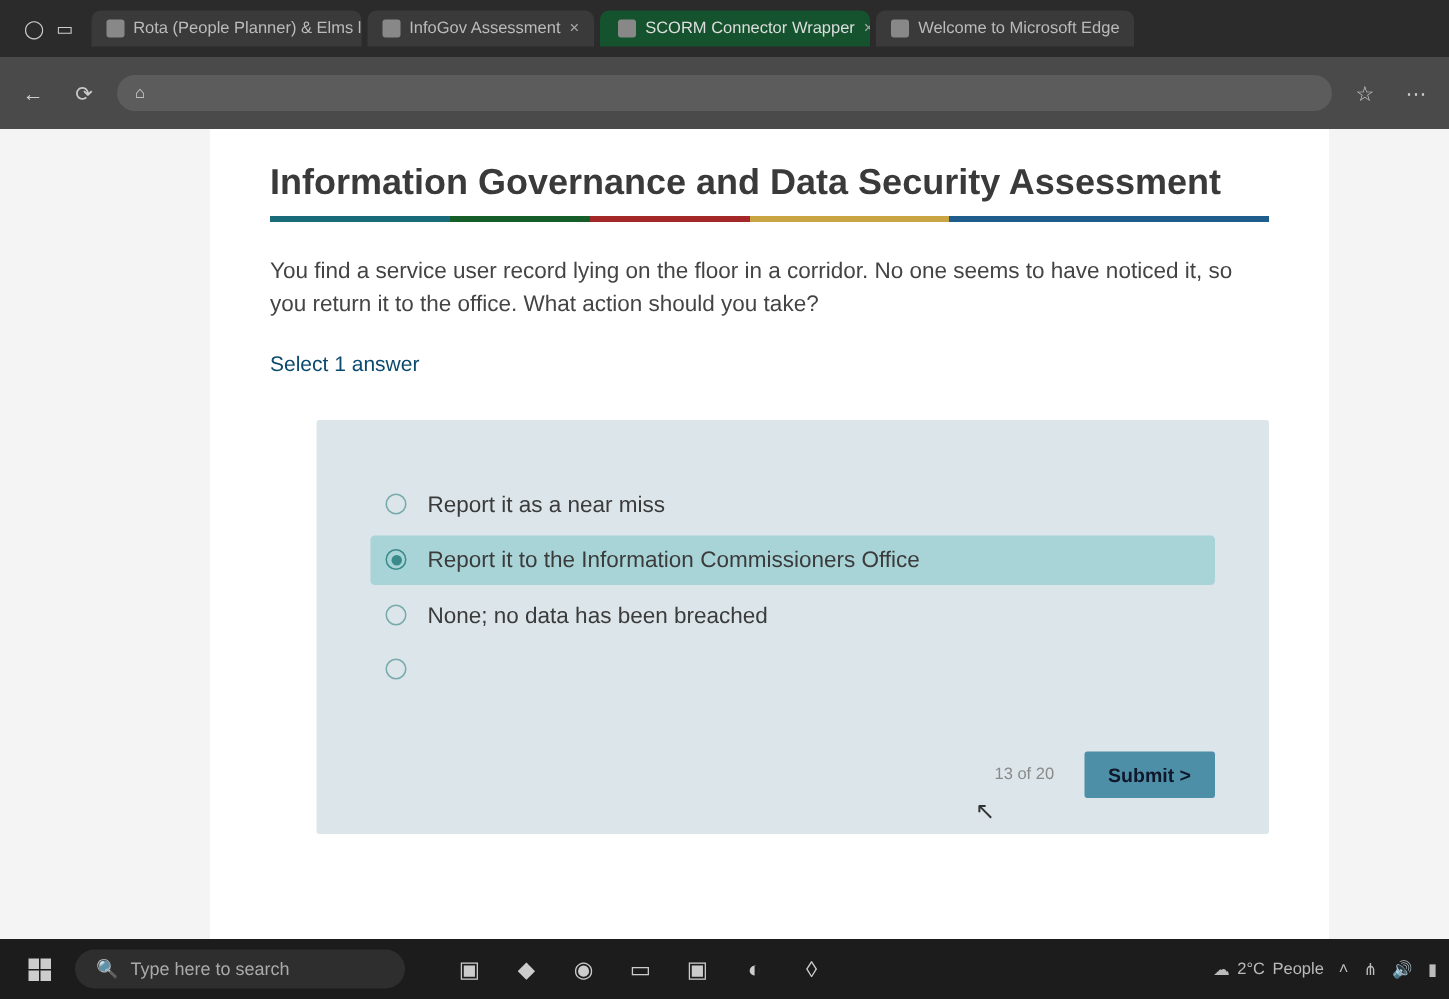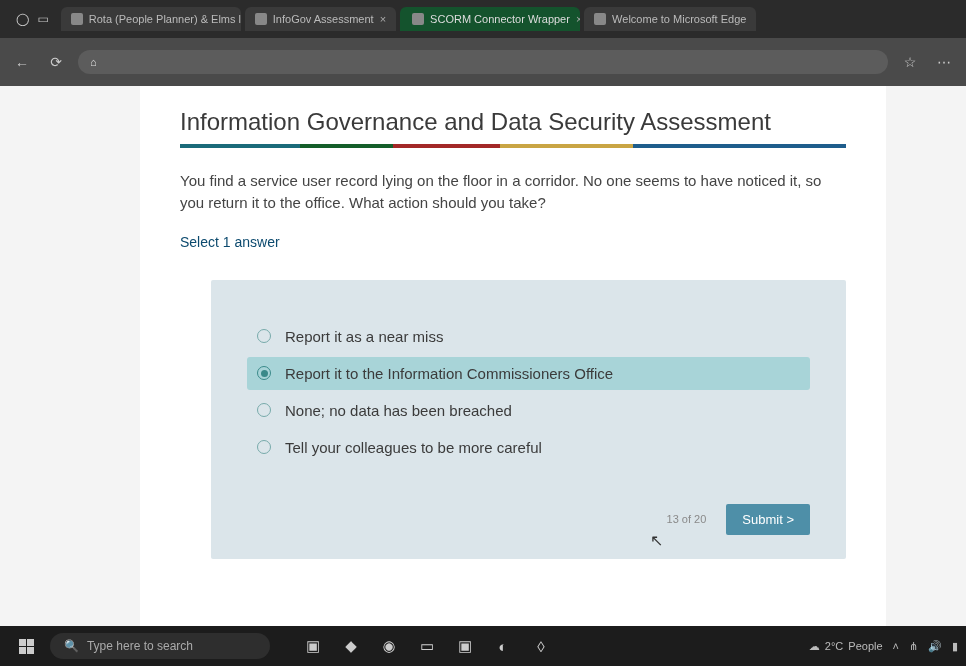--- a/index.html
+++ b/index.html
@@ -100,21 +100,21 @@
       overflow: hidden;
     }
     .content {
       background: #fff;
       padding: 22px 40px 30px 40px;
       height: 100%;
       position: relative;
     }
     h1 {
       font-size: 24px;
-      font-weight: 400;
+      font-weight: 700;
       color: #3a3a3a;
       margin-bottom: 8px;
     }
     .divider {
       height: 4px;
       background: linear-gradient(90deg,
         #1a6b7a 0%, #1a6b7a 18%,
         #155e2a 18%, #155e2a 32%,
         #a32827 32%, #a32827 48%,
         #c9a544 48%, #c9a544 68%,
@@ -176,26 +176,27 @@
       align-items: center;
       gap: 20px;
       margin-top: 40px;
     }
     .progress {
       font-size: 11px;
       color: #8a8a8a;
     }
     .submit-btn {
       background: #4e8fa8;
-      color: #ffffff;
+      color: #0f172a;
       border: none;
       padding: 8px 16px;
       font-size: 13px;
       border-radius: 2px;
       cursor: pointer;
+      font-weight: bold;
     }
     .taskbar {
       position: absolute;
       bottom: 0;
       left: 0;
       right: 0;
       height: 40px;
       background: #1c1c1c;
       display: flex;
       align-items: center;
@@ -321,21 +322,20 @@
       <div class="option selected">
         <span class="radio"></span>
         <span>Report it to the Information Commissioners Office</span>
       </div>
       <div class="option">
         <span class="radio"></span>
         <span>None; no data has been breached</span>
       </div>
       <div class="option">
         <span class="radio"></span>
-        <span>Tell your colleagues to be more careful</span>
       </div>
 
       <div class="footer-row">
         <span class="progress">13 of 20</span>
         <button class="submit-btn">Submit &gt;</button>
       </div>
     </div>
     <span class="cursor-hand">↖</span>
   </div>
 </div>

